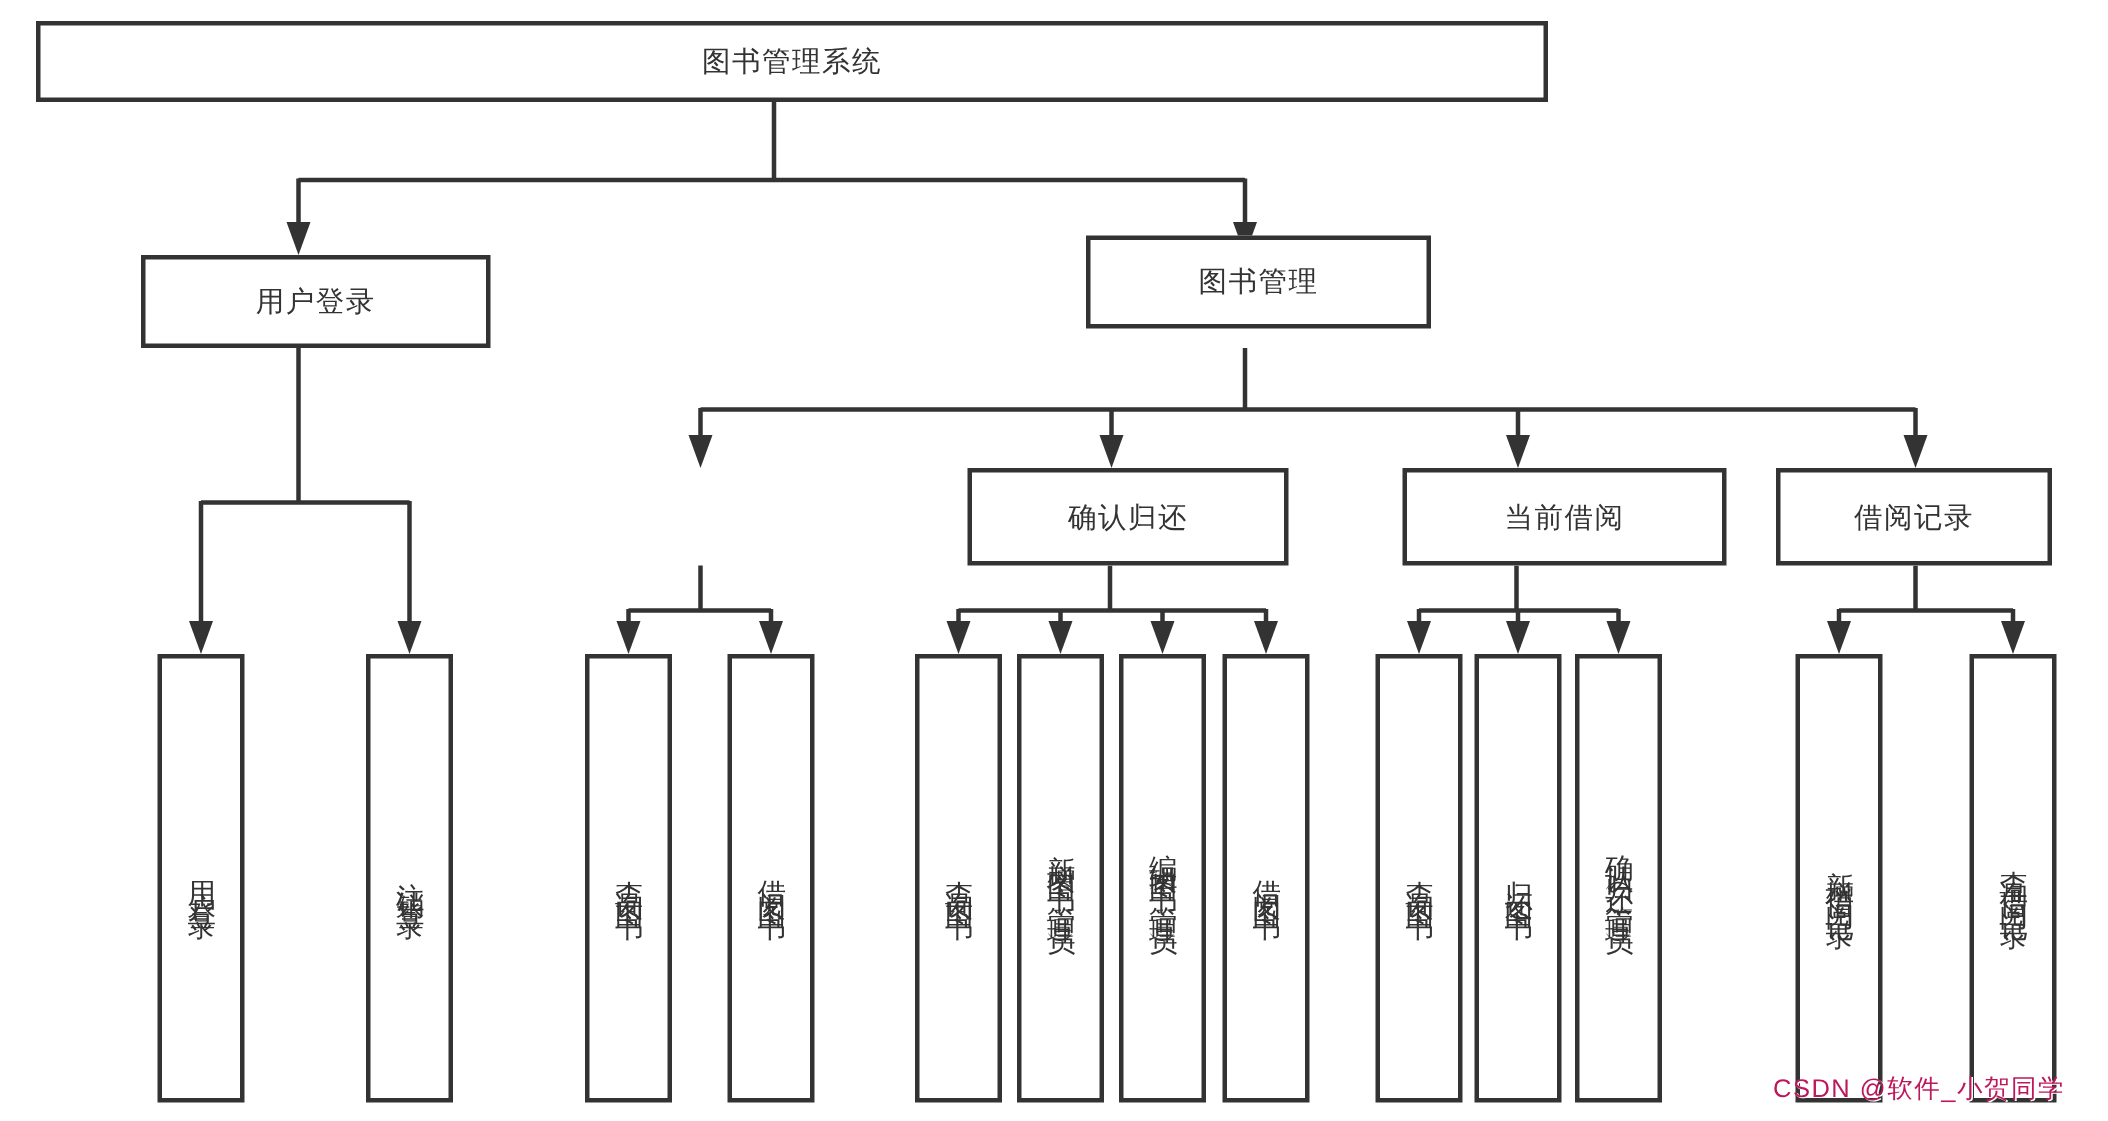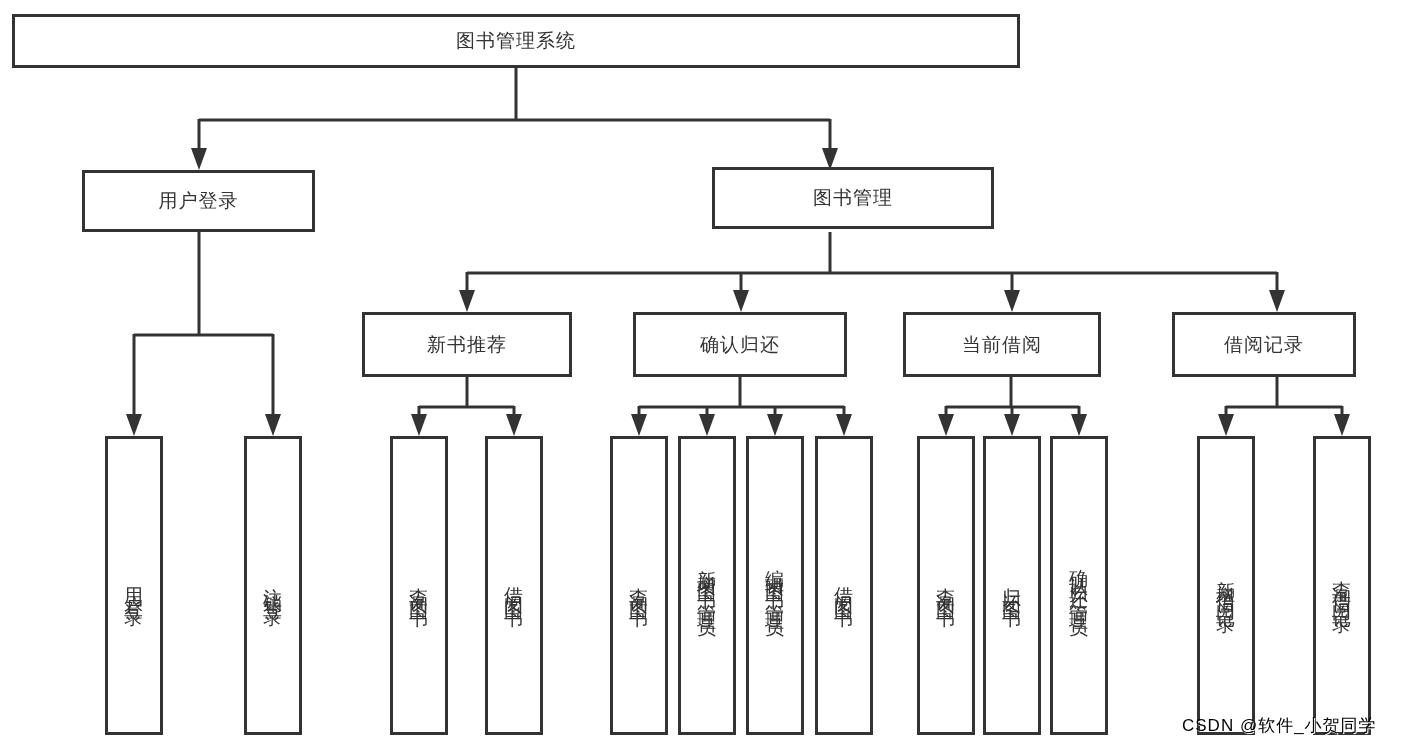--- a/index.html
+++ b/index.html
@@ -14,20 +14,21 @@
   #wires{position:absolute;left:0;top:0;width:1405px;height:747px;}
   .hbox{
     position:absolute;
     border:3px solid #333333;
     background:#ffffff;
     display:flex;align-items:center;justify-content:center;
     font-size:19px;
     letter-spacing:1px;
     box-sizing:border-box;
     z-index:2;
+    margin-left:12px;
   }
   .vbox{
     position:absolute;
     top:436px;width:58px;height:299px;
     border:3px solid #333333;
     background:#ffffff;
     display:flex;align-items:center;justify-content:center;
     box-sizing:border-box;
     z-index:2;
   }
@@ -36,21 +37,21 @@
     text-orientation:mixed;
     font-size:19px;
     letter-spacing:7px;
     line-height:1;
     white-space:nowrap;
   }
   .watermark{
     position:absolute;
     left:1182px;top:714px;
     font-size:17px;
-    color:#000000;
+    color:#be185d;
     text-shadow:1px 1px 0 #ffffff;
     letter-spacing:1px;
     z-index:3;
     white-space:nowrap;
   }
 </style>
 </head>
 <body>
 
 <div id="canvas">
@@ -122,31 +123,28 @@
     </g>
   </svg>
 
   <div class="hbox" style="left:12px;top:14px;width:1008px;height:54px">
     <span>图书管理系统</span>
   </div>
 
   <div class="hbox" style="left:82px;top:170px;width:233px;height:62px">
     <span>用户登录</span>
   </div>
-  <div class="hbox" style="left:712px;top:167px;width:282px;height:62px">
+  <div class="hbox" style="left:712px;top:157px;width:230px;height:62px">
     <span>图书管理</span>
   </div>
 
-  <div class="hbox" style="left:362px;top:312px;width:210px;height:65px">
-    <span>新书推荐</span>
-  </div>
   <div class="hbox" style="left:633px;top:312px;width:214px;height:65px">
     <span>确认归还</span>
   </div>
-  <div class="hbox" style="left:903px;top:312px;width:198px;height:65px">
+  <div class="hbox" style="left:923px;top:312px;width:216px;height:65px">
     <span>当前借阅</span>
   </div>
   <div class="hbox" style="left:1172px;top:312px;width:184px;height:65px">
     <span>借阅记录</span>
   </div>
 
   <div class="vbox" style="left:105px">
     <span class="vtext">用户登录</span>
   </div>
   <div class="vbox" style="left:244px">

